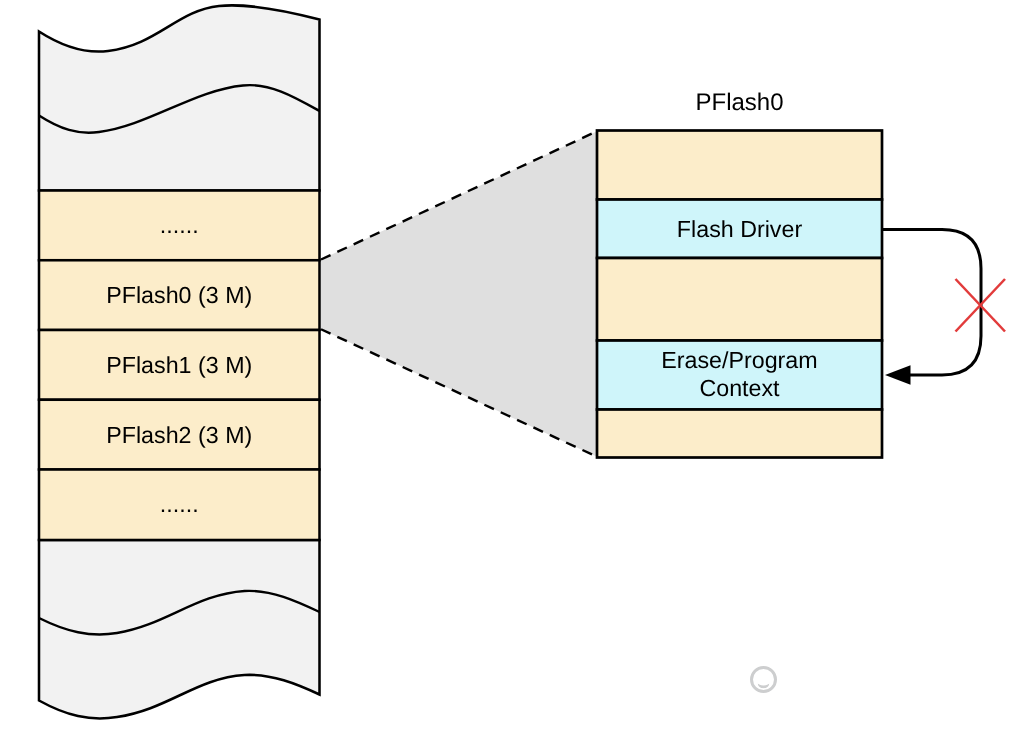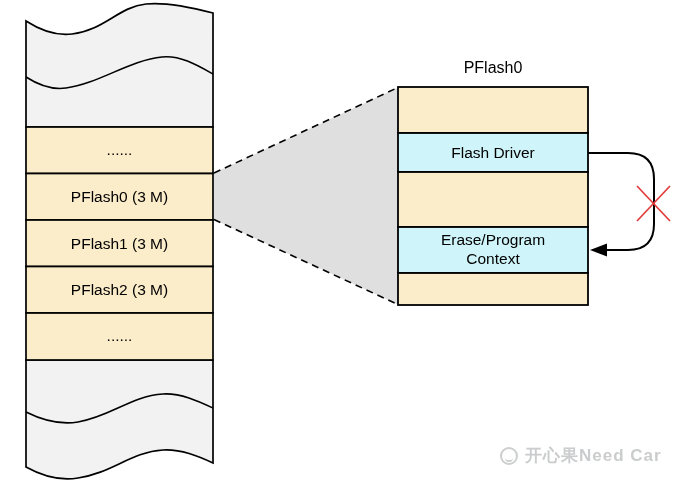--- a/index.html
+++ b/index.html
@@ -126,15 +126,14 @@
     </g>
 
     <g>
       <line x1="637" y1="186" x2="670" y2="221" stroke-width="1.7" stroke="#E23B3B"></line>
       <line x1="670" y1="186" x2="637" y2="221" stroke-width="1.7" stroke="#E23B3B"></line>
     </g>
   </svg>
 
   <div class="watermark">
     <span class="watermark-icon"></span>
-    <span>开心果Need Car</span>
   </div>
 </div>
 
 </body></html>

